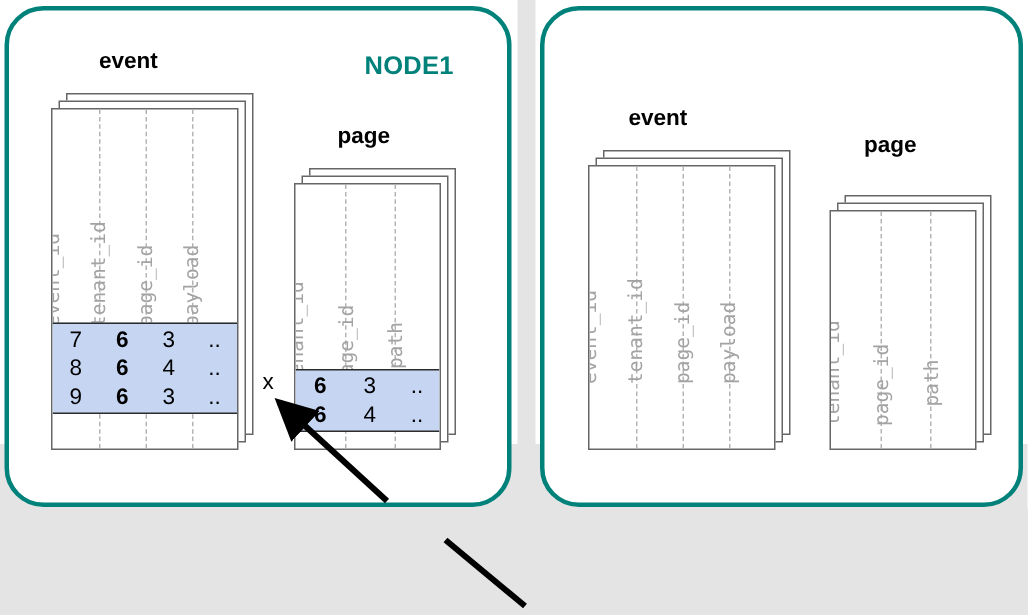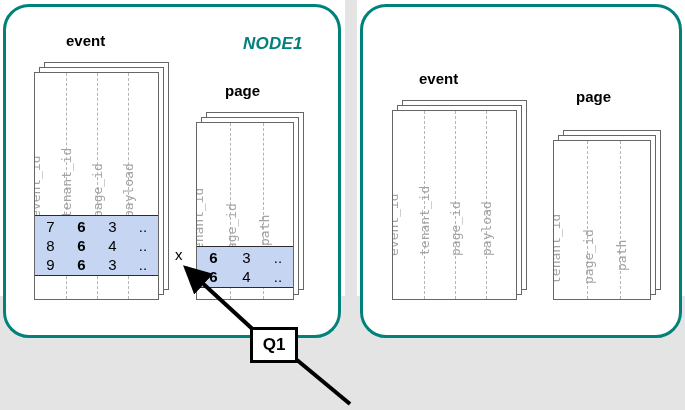--- a/index.html
+++ b/index.html
@@ -49,21 +49,21 @@
   #node2-panel { left: 360px; top: 4px; width: 322px; height: 334px; }
 
   .node-label {
     position: absolute;
     color: #00827a;
     font-weight: bold;
     font-size: 17px;
     letter-spacing: 0.2px;
     white-space: nowrap;
   }
-  #node1-label { left: 243px; top: 34px; font-style: italic; }
+  #node1-label { left: 243px; top: 34px; }
   #node2-label { left: 575px; top: 34px; }
 
   
   .table-title {
     position: absolute;
     color: #000000;
     font-weight: bold;
     font-size: 15px;
     white-space: nowrap;
   }
@@ -280,15 +280,14 @@
   <svg id="arrow-svg" viewBox="0 0 685 410">
     <defs>
       <marker id="arrowhead" markerWidth="7" markerHeight="7" refX="6" refY="3.5" orient="auto">
         <polygon points="0 0, 7 3.5, 0 7" fill="#000000"></polygon>
       </marker>
     </defs>
     <line x1="258" y1="334" x2="186" y2="268" stroke="#000000" stroke-width="4" marker-end="url(#arrowhead)"></line>
     <line x1="297" y1="360" x2="350" y2="404" stroke="#000000" stroke-width="4"></line>
   </svg>
 
-  <div id="q1-box">Q1</div>
 
 </div>
 
 </body></html>

